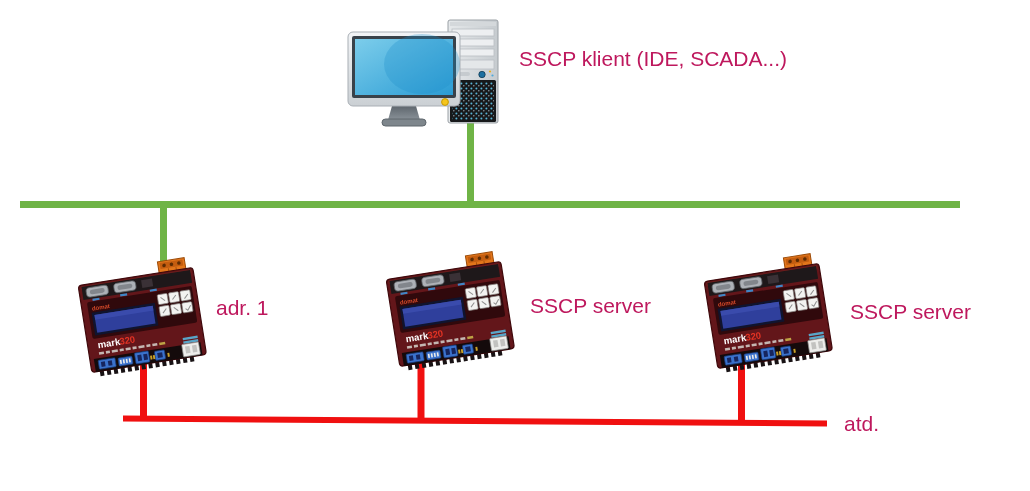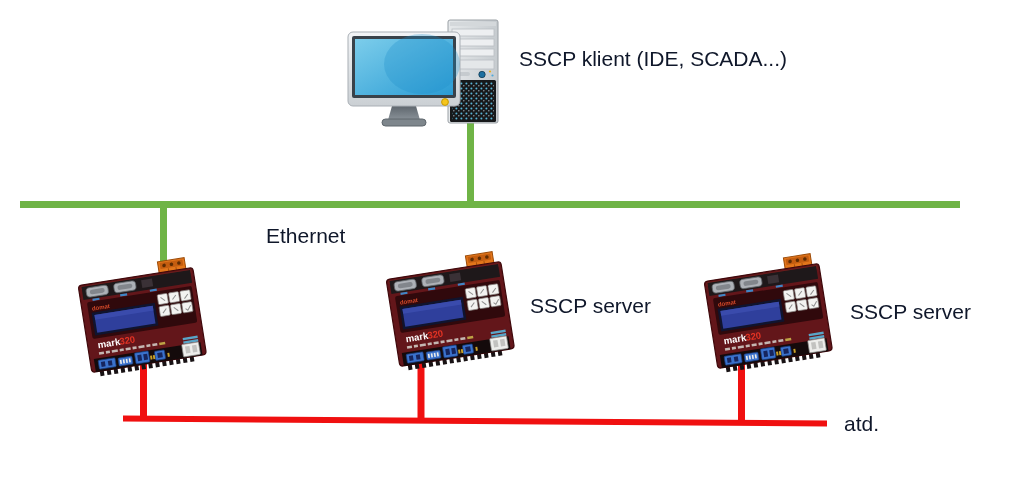--- a/index.html
+++ b/index.html
@@ -3,21 +3,21 @@
 <meta charset="utf-8">
 <style>
   html,body{margin:0;padding:0;background:#ffffff;}
   .stage{
     position:relative;width:1030px;height:491px;background:#ffffff;
     overflow:hidden;font-family:"Liberation Sans",sans-serif;
   }
   .wires{position:absolute;left:0;top:0;z-index:1;}
   .icon-svg{position:absolute;z-index:2;}
   .lbl{
-    position:absolute;z-index:3;color:#0f172a;
+    position:absolute;z-index:3;color:#be185d;
     font-size:21px;line-height:29px;white-space:nowrap;
   }
 </style>
 </head>
 <body>
 
 <div class="stage">
 
   <svg class="wires" width="1030" height="491" viewBox="0 0 1030 491" xmlns="http://www.w3.org/2000/svg">
 
@@ -205,23 +205,23 @@
   </svg>
 
   <svg class="icon-svg" style="left:698px;top:248px" width="140" height="132" viewBox="-10 -12 140 132" xmlns="http://www.w3.org/2000/svg">
     <g transform="rotate(-9 60 54)">
         <use href="#plc-shape"></use>
       </g>
   </svg>
 
   <div class="lbl" style="left:519px;top:44px">SSCP klient (IDE, SCADA...)</div>
 
-  <div class="lbl" style="left:266px;top:221px">Ethernet</div>
 
   <div class="lbl" style="left:216px;top:293px">
+    <div>adr. 1</div>
   </div>
 
   <div class="lbl" style="left:530px;top:291px">
     <div>SSCP server</div>
   </div>
 
   <div class="lbl" style="left:850px;top:297px">
     <div>SSCP server</div>
   </div>
 

